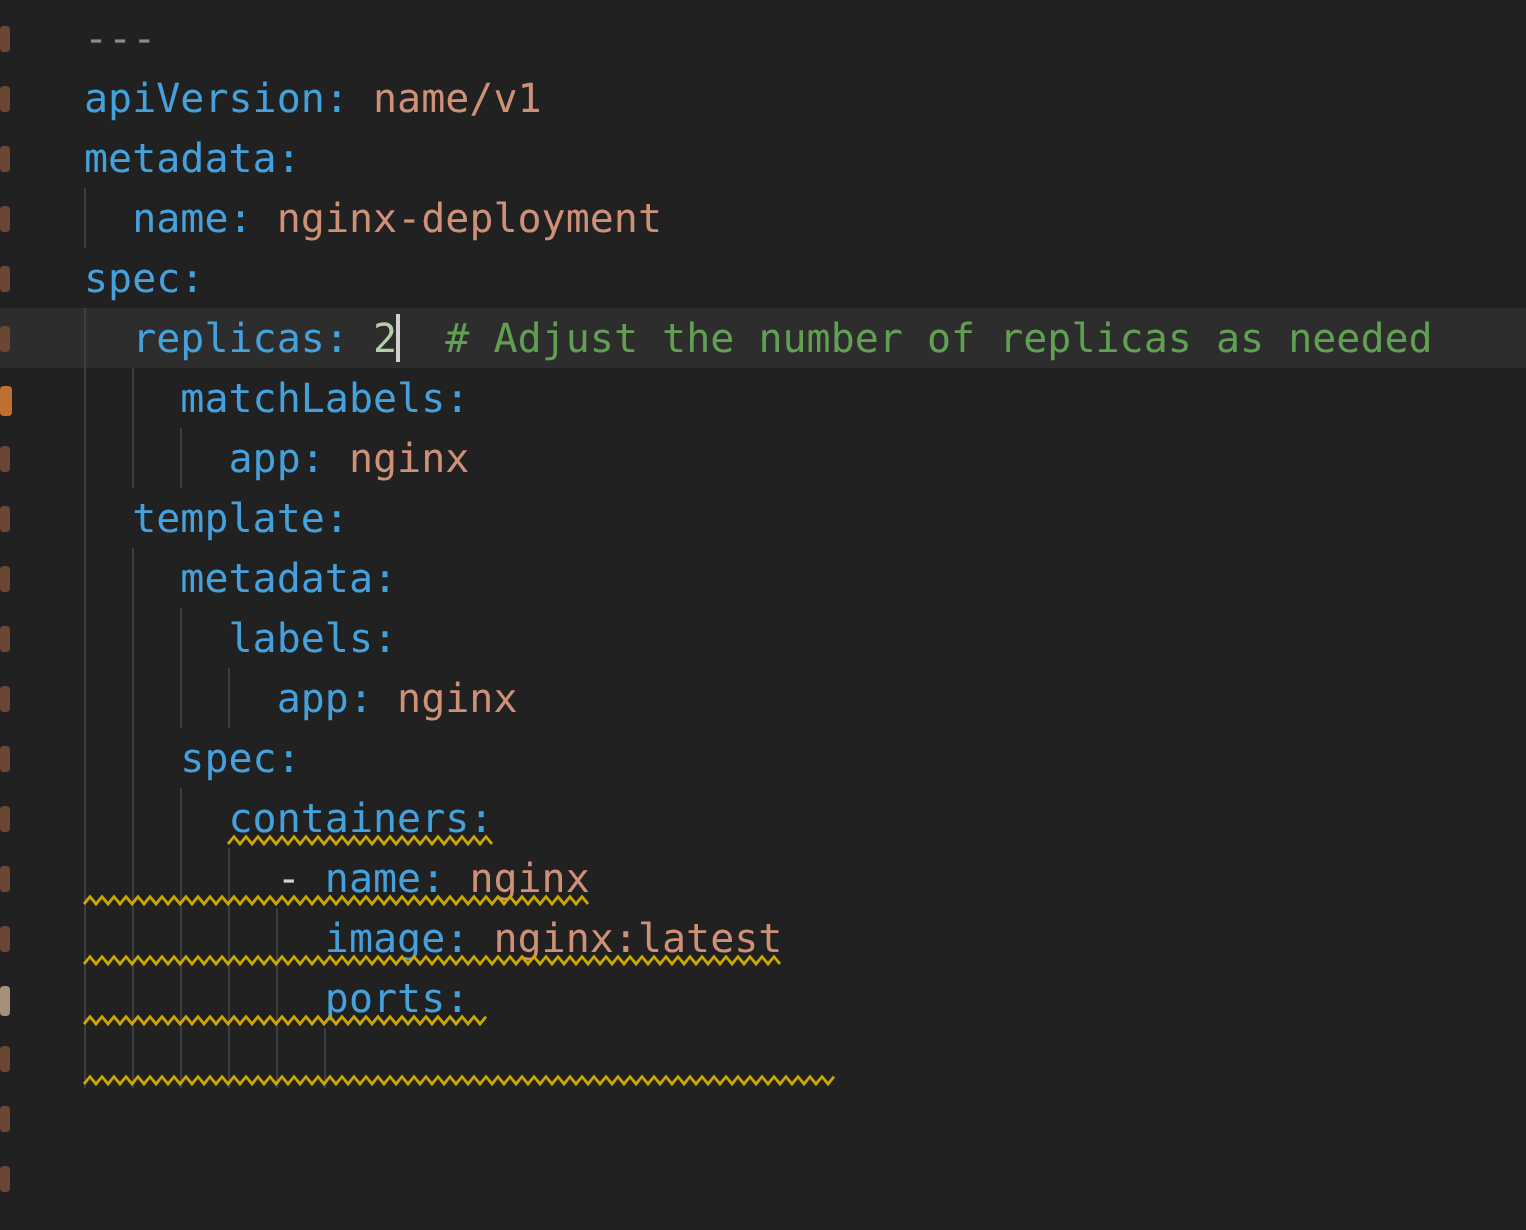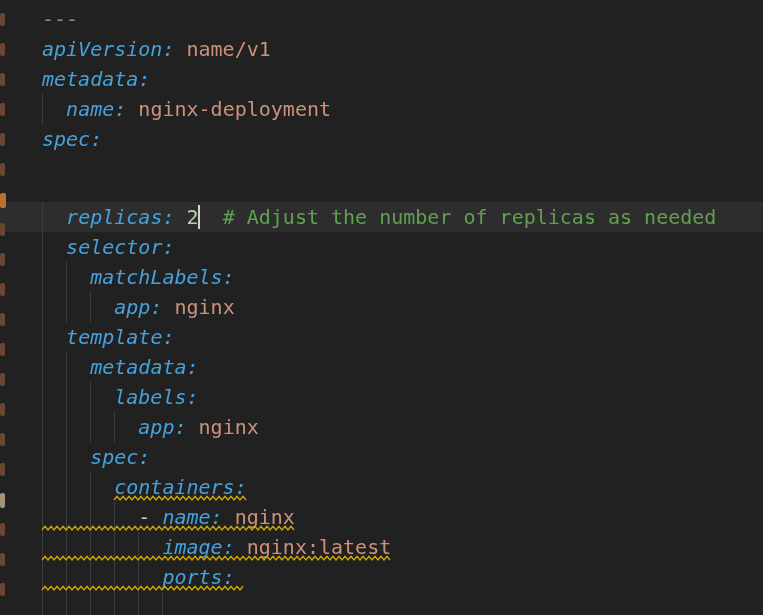--- a/index.html
+++ b/index.html
@@ -10,24 +10,24 @@
     height: 615px;
     background: var(--bg, #212121);
     overflow: hidden;
     font-family: "DejaVu Sans Mono", "Liberation Mono", monospace;
     font-size: 20px;
     line-height: 30px;
     cursor: text;
   }
   .code { position: absolute; left: 0; top: 4px; right: 0; }
   .line { position: relative; height: 30px; width: 763px; }
-  .line.current { background: var(--line-hl, #2d2d2e); margin-top: 48px; }
+  .line.current { background: var(--line-hl, #2d2d2e); }
   .text { position: absolute; left: 42px; top: 0; white-space: pre; }
   .guide { position: absolute; top: 0; height: 30px; width: 1px; background: var(--guide, #3e3e3e); }
-  .tk-key { color: var(--key, #45a1dc); font-style: italic; }
+  .tk-key { color: var(--key, #45a1dc); }
   .tk-str { color: var(--str, #ce9178); }
   .tk-num { color: var(--num, #b5cea8); }
   .tk-cmt { color: var(--cmt, #61a053); }
   .tk-doc { color: var(--doc, #8c8c8c); }
   .tk-pun { color: var(--pun, #cfcfcf); }
   .squiggle { position: absolute; bottom: 0px; height: 7px; overflow: visible; }
   .cursor { position: absolute; top: 3px; width: 2px; height: 24px; background: var(--cursor, #d0d0d0); }
   .gutter { position: absolute; left: 0; top: 0; width: 8px; height: 615px; z-index: 2; }
   .gmark { position: absolute; left: 0; width: 5px; height: 13px; border-radius: 2px; background: var(--gm-dim, #6b4634); }
   .gmark.bright { background: var(--gm-bright, #c0702e); width: 6px; height: 15px; }
@@ -73,24 +73,20 @@
         <span class="guide" style="left: 42px;"></span>
         <span class="text"><span class="tk-ws">  </span><span class="tk-key">name:</span><span class="tk-ws"> </span><span class="tk-str">nginx-deployment</span></span>
       </div>
       <div class="line">
         <span class="text"><span class="tk-key">spec:</span></span>
       </div>
       <div class="line current">
         <span class="guide" style="left: 42px;"></span>
         <span class="text"><span class="tk-ws">  </span><span class="tk-key">replicas:</span><span class="tk-ws"> </span><span class="tk-num">2</span><span class="tk-ws">  </span><span class="tk-cmt"># Adjust the number of replicas as needed</span></span>
         <span class="cursor" style="left: 198px;"></span>
-      </div>
-      <div class="line">
-        <span class="guide" style="left: 42px;"></span>
-        <span class="text"><span class="tk-ws">  </span><span class="tk-key">selector:</span></span>
       </div>
       <div class="line">
         <span class="guide" style="left: 42px;"></span>
         <span class="guide" style="left: 66px;"></span>
         <span class="text"><span class="tk-ws">    </span><span class="tk-key">matchLabels:</span></span>
       </div>
       <div class="line">
         <span class="guide" style="left: 42px;"></span>
         <span class="guide" style="left: 66px;"></span>
         <span class="guide" style="left: 90px;"></span>

